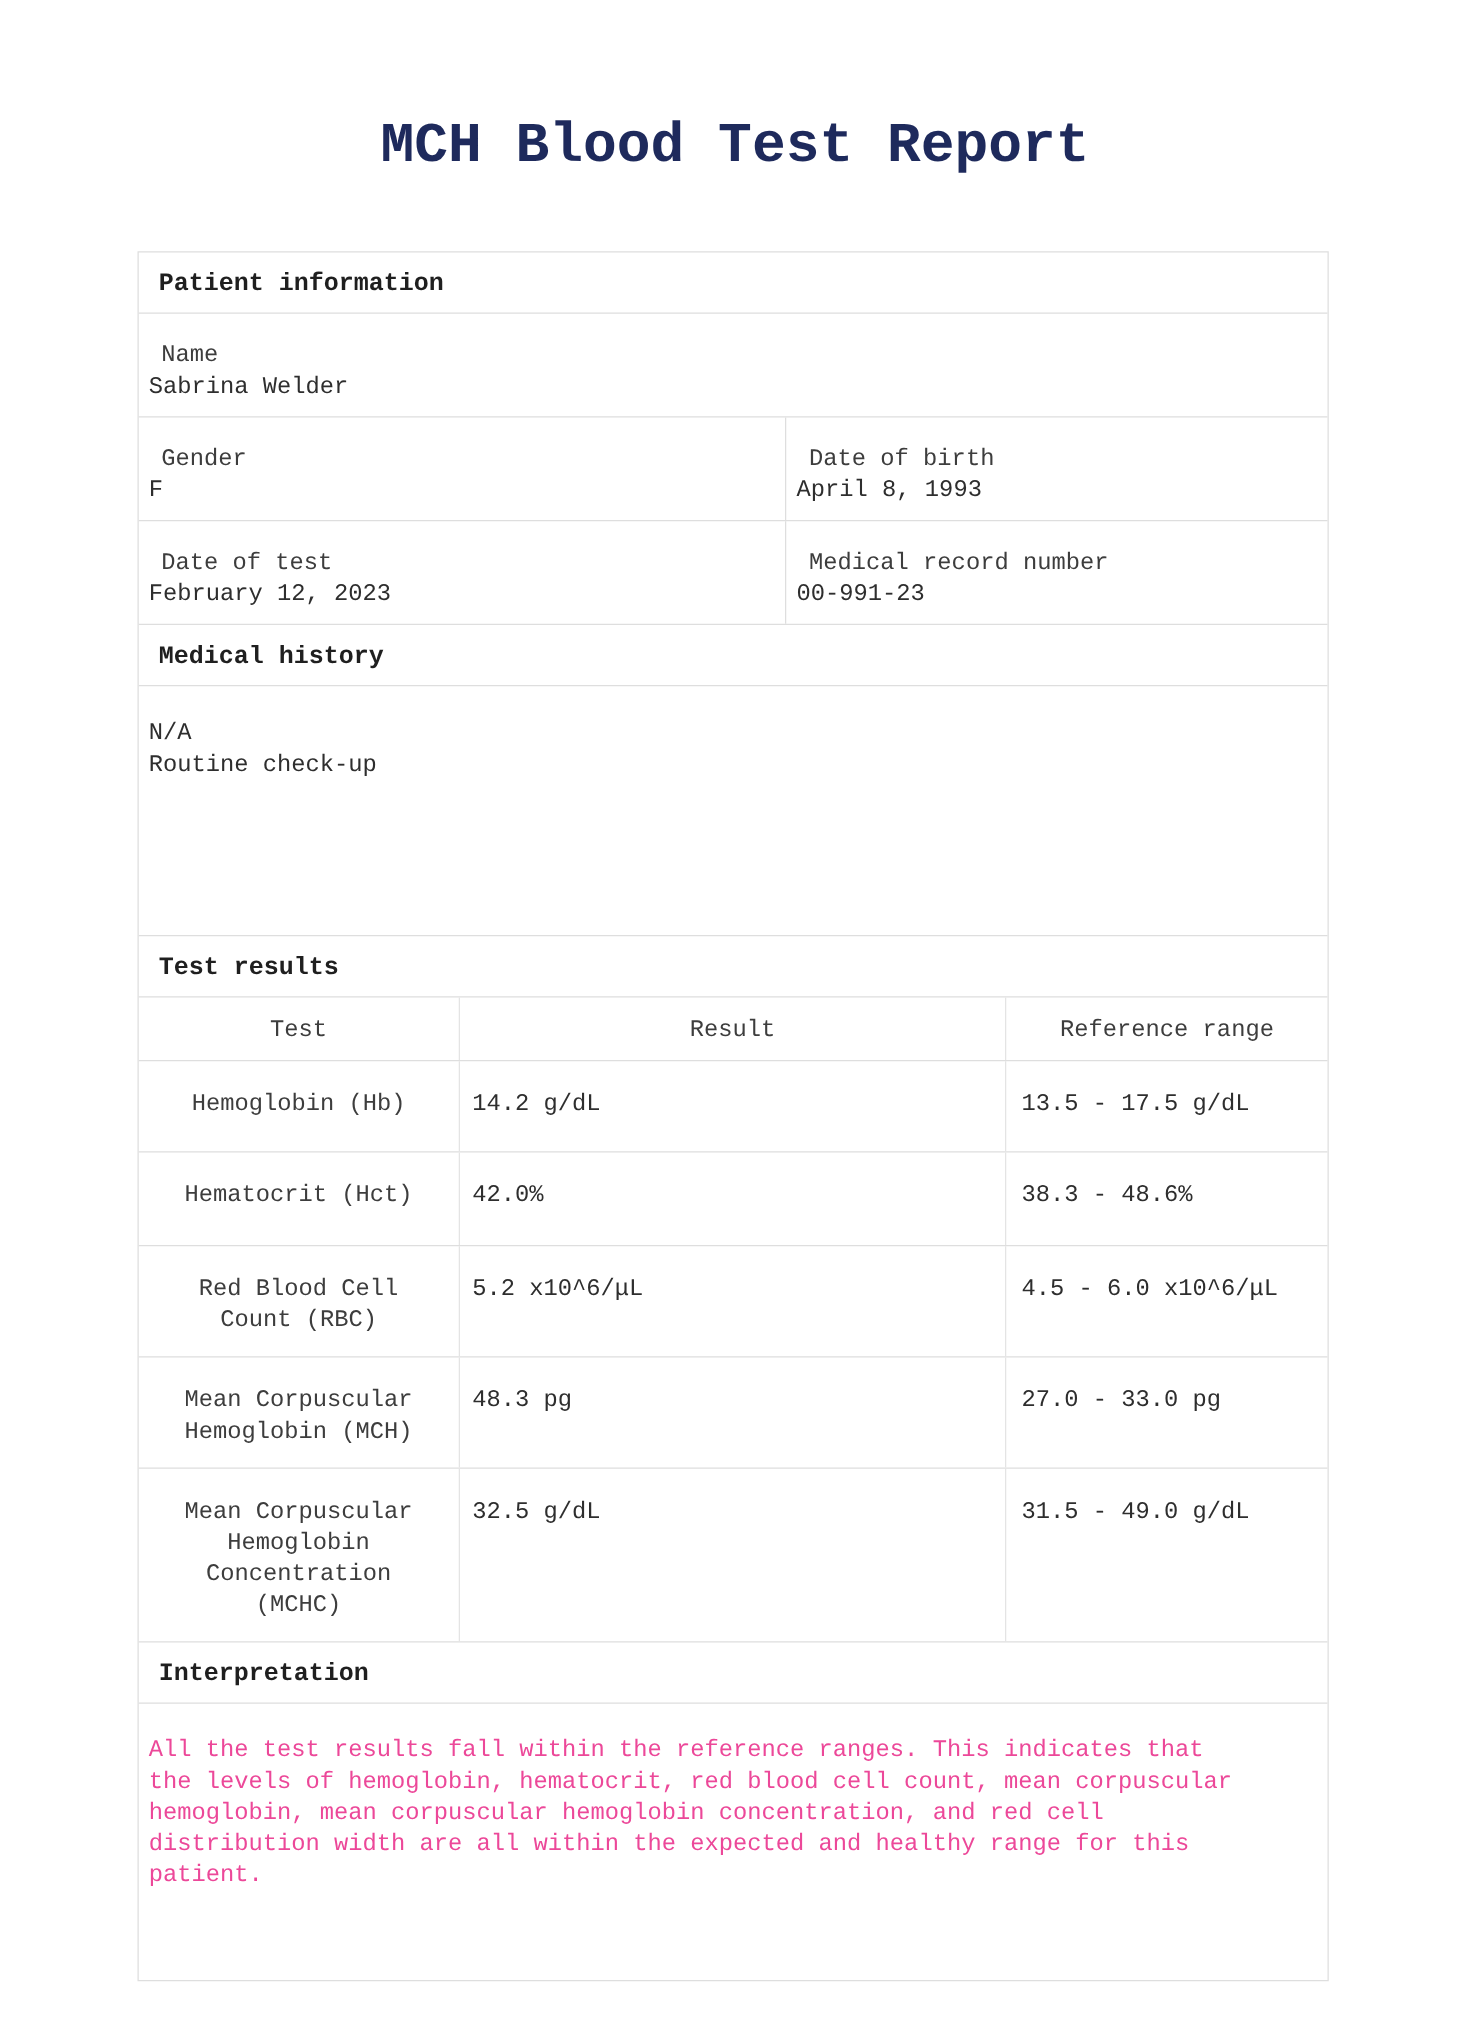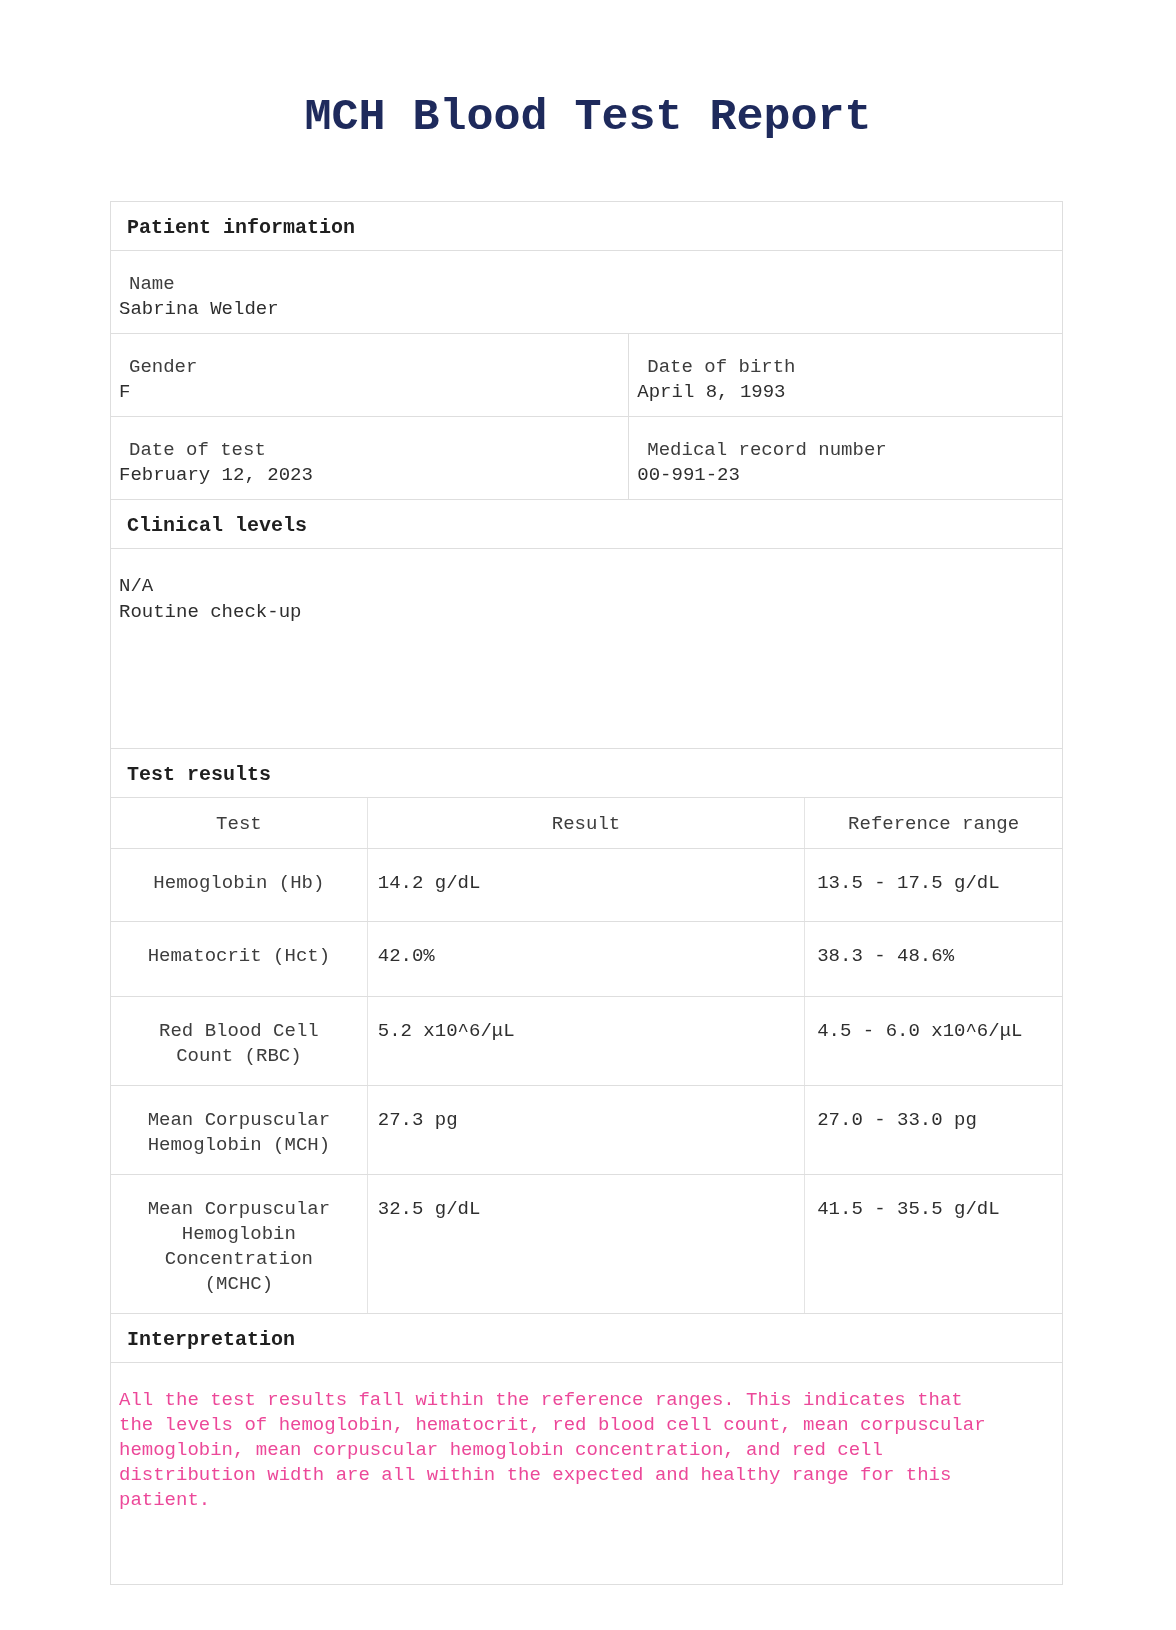--- a/index.html
+++ b/index.html
@@ -137,21 +137,21 @@
       <div class="cell-left field-cell">
         <div class="field-label">Date of test</div>
         <div class="field-value">February 12, 2023</div>
       </div>
       <div class="cell-right field-cell">
         <div class="field-label">Medical record number</div>
         <div class="field-value">00-991-23</div>
       </div>
     </div>
 
-    <div class="section-heading">Clinical levels</div>
+    <div class="section-heading">Medical history</div>
     <div class="row clinical-content">
       <div>N/A</div>
       <div>Routine check-up</div>
     </div>
 
     <div class="section-heading">Test results</div>
 
     <div class="results-header-row">
       <div class="col-test">Test</div>
       <div class="col-result">Result</div>
@@ -171,28 +171,28 @@
     </div>
 
     <div class="results-row r-h74">
       <div class="col-test">Red Blood Cell Count (RBC)</div>
       <div class="col-result">5.2 x10^6/μL</div>
       <div class="col-ref">4.5 - 6.0 x10^6/μL</div>
     </div>
 
     <div class="results-row r-h76">
       <div class="col-test">Mean Corpuscular Hemoglobin (MCH)</div>
-      <div class="col-result">27.3 pg</div>
+      <div class="col-result">48.3 pg</div>
       <div class="col-ref">27.0 - 33.0 pg</div>
     </div>
 
     <div class="results-row r-h130">
       <div class="col-test">Mean Corpuscular Hemoglobin Concentration (MCHC)</div>
       <div class="col-result">32.5 g/dL</div>
-      <div class="col-ref">41.5 - 35.5 g/dL</div>
+      <div class="col-ref">31.5 - 49.0 g/dL</div>
     </div>
 
 
     <div class="section-heading">Interpretation</div>
     <div class="row interpretation-content">
       <p>All the test results fall within the reference ranges. This indicates that the levels of hemoglobin, hematocrit, red blood cell count, mean corpuscular hemoglobin, mean corpuscular hemoglobin concentration, and red cell distribution width are all within the expected and healthy range for this patient.</p>
     </div>
 
   </div>
 </div>

